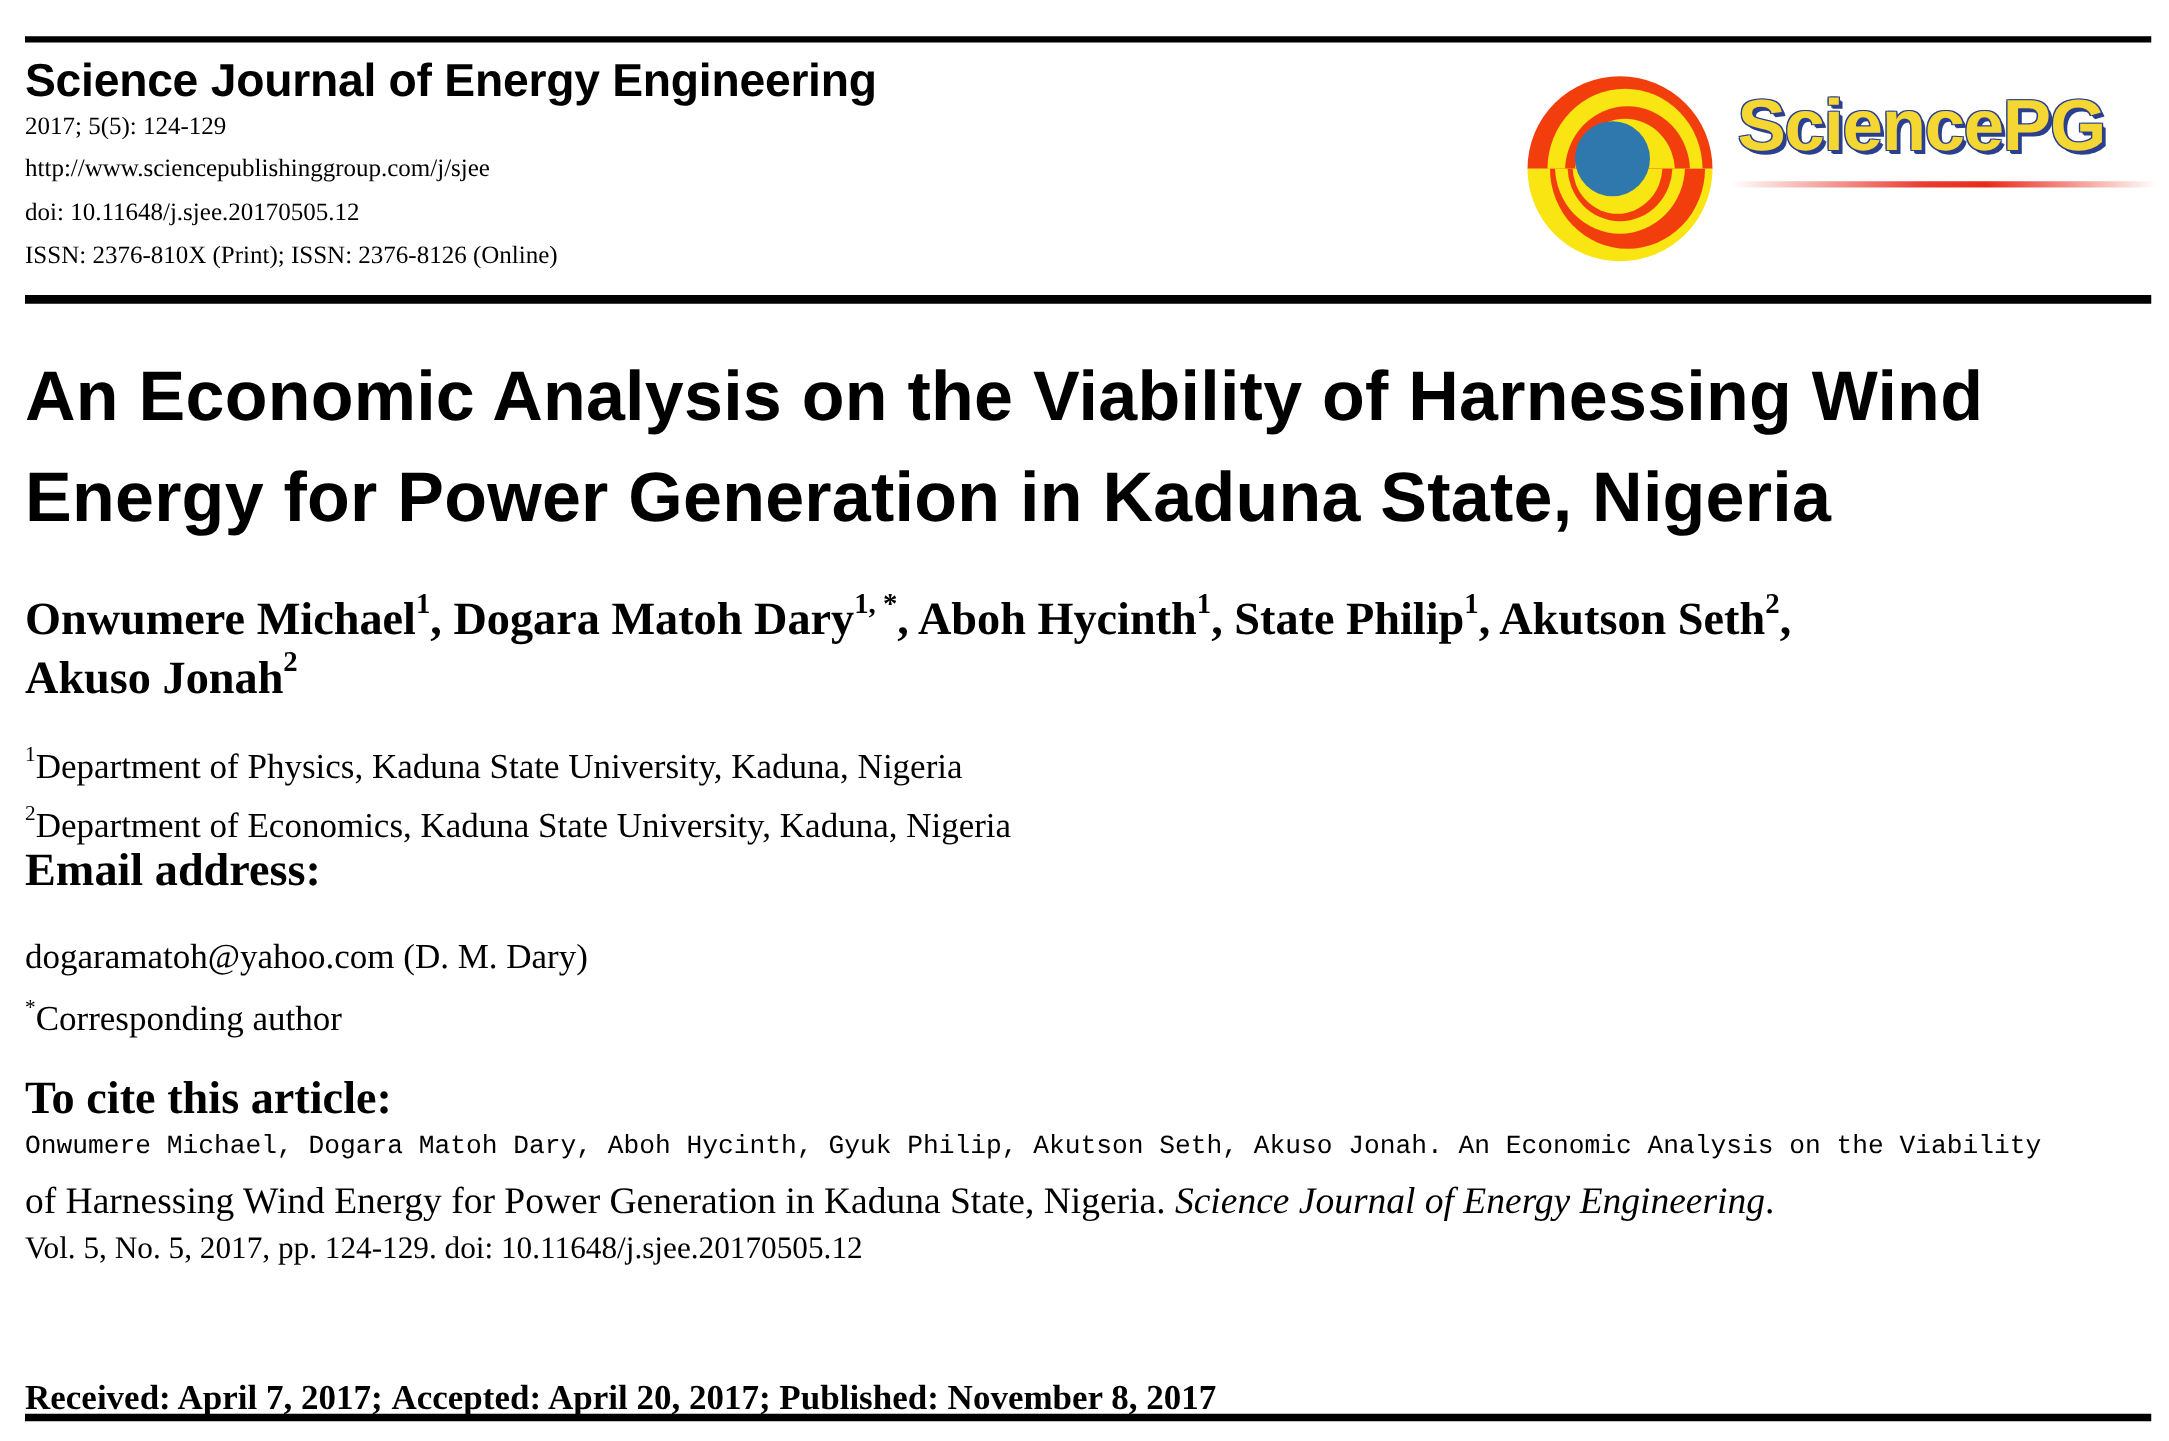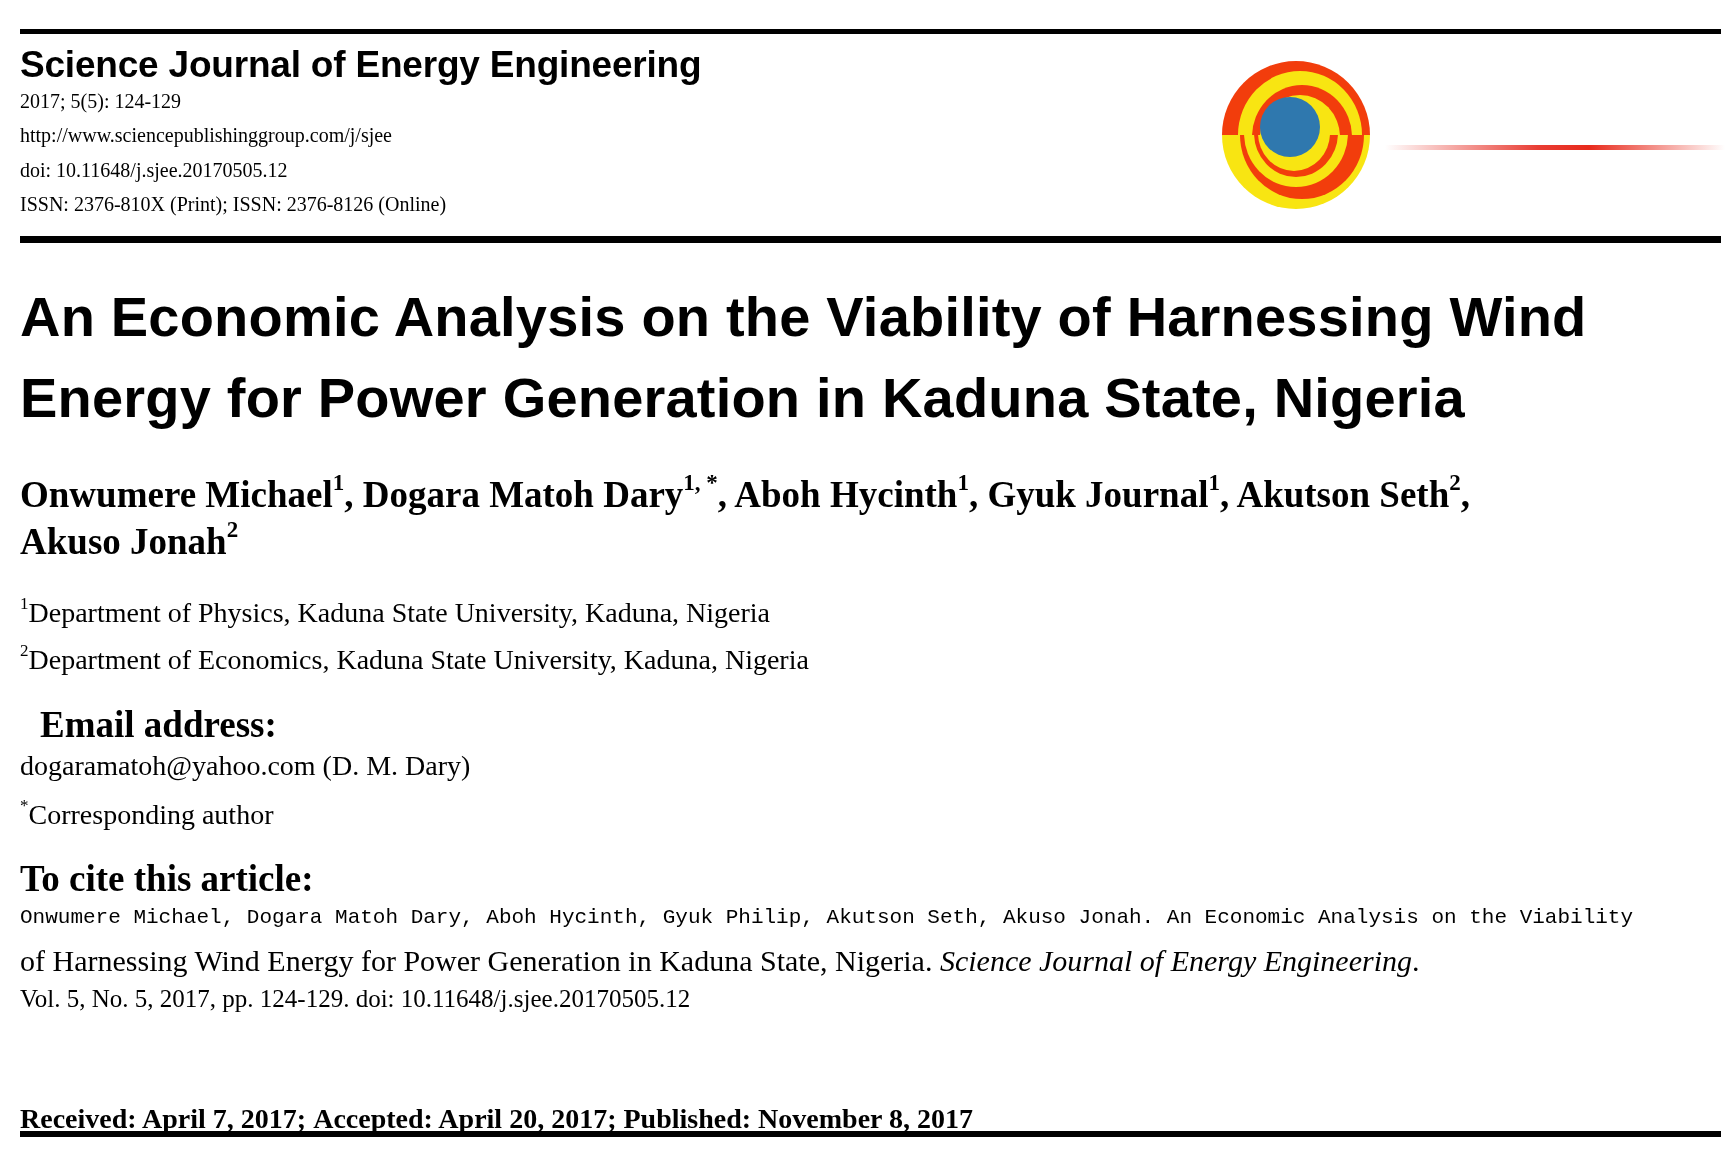--- a/index.html
+++ b/index.html
@@ -56,43 +56,44 @@
 
     <g clip-path="url(#botHalf)">
       <circle cx="80" cy="80" r="74" fill="#f8e512"></circle>
       <ellipse cx="86" cy="80" rx="62" ry="64" fill="#f23d0c"></ellipse>
       <ellipse cx="80" cy="78" rx="52" ry="54" fill="#f8e512"></ellipse>
       <ellipse cx="80" cy="78" rx="42" ry="44" fill="#f23d0c"></ellipse>
       <ellipse cx="78" cy="78" rx="36" ry="38" fill="#f8e512"></ellipse>
     </g>
     <circle cx="74" cy="72" r="30" fill="#2f78ae"></circle>
   </svg>
+  <div class="abs logo-text" style="left:180px;top:12px;">SciencePG</div>
   <div class="logo-bar" style="left:175px;top:90px;width:340px;"></div>
 </div>
 
 <div class="rule" style="top:236px;height:7px;"></div>
 
 <div class="abs sans paper-title" style="left:20px;top:289px;">An Economic Analysis on the Viability of Harnessing Wind</div>
 <div class="abs sans paper-title" style="left:20px;top:370px;">Energy for Power Generation in Kaduna State, Nigeria</div>
 
 <div class="abs serif authors" style="left:20px;top:475px;">
-  <span>Onwumere Michael</span><sup>1</sup><span>, </span><span>Dogara Matoh Dary</span><sup>1, *</sup><span>, </span><span>Aboh Hycinth</span><sup>1</sup><span>, </span><span>Gyuk Journal</span><sup>1</sup><span>, </span><span>Akutson Seth</span><sup>2</sup><span>,</span>
+  <span>Onwumere Michael</span><sup>1</sup><span>, </span><span>Dogara Matoh Dary</span><sup>1, *</sup><span>, </span><span>Aboh Hycinth</span><sup>1</sup><span>, </span><span>State Philip</span><sup>1</sup><span>, </span><span>Akutson Seth</span><sup>2</sup><span>,</span>
 </div>
 <div class="abs serif authors" style="left:20px;top:522px;">
   <span>Akuso Jonah</span><sup>2</sup>
 </div>
 
 <div class="abs serif aff" style="left:20px;top:598px;">
   <sup>1</sup><span>Department of Physics, Kaduna State University, Kaduna, Nigeria</span>
 </div>
 <div class="abs serif aff" style="left:20px;top:645px;">
   <sup>2</sup><span>Department of Economics, Kaduna State University, Kaduna, Nigeria</span>
 </div>
 
-<div class="abs serif section-h" style="left:20px;top:706px;margin-left:20px;">Email address:</div>
+<div class="abs serif section-h" style="left:20px;top:678px;">Email address:</div>
 <div class="abs serif body-line" style="left:20px;top:752px;">
   <span>dogaramatoh@yahoo.com</span><span> (D. M. Dary)</span>
 </div>
 <div class="abs serif body-line" style="left:20px;top:800px;">
   <sup>*</sup><span>Corresponding author</span>
 </div>
 
 <div class="abs serif section-h" style="left:20px;top:860px;">To cite this article:</div>
 <div class="abs serif body-line" style="left:20px;top:907px;font-size:21px;font-family:Liberation Mono, monospace;">Onwumere Michael, Dogara Matoh Dary, Aboh Hycinth, Gyuk Philip, Akutson Seth, Akuso Jonah. An Economic Analysis on the Viability</div>
 <div class="abs serif body-line" style="left:20px;top:946px;font-size:30px;text-align:center;">

